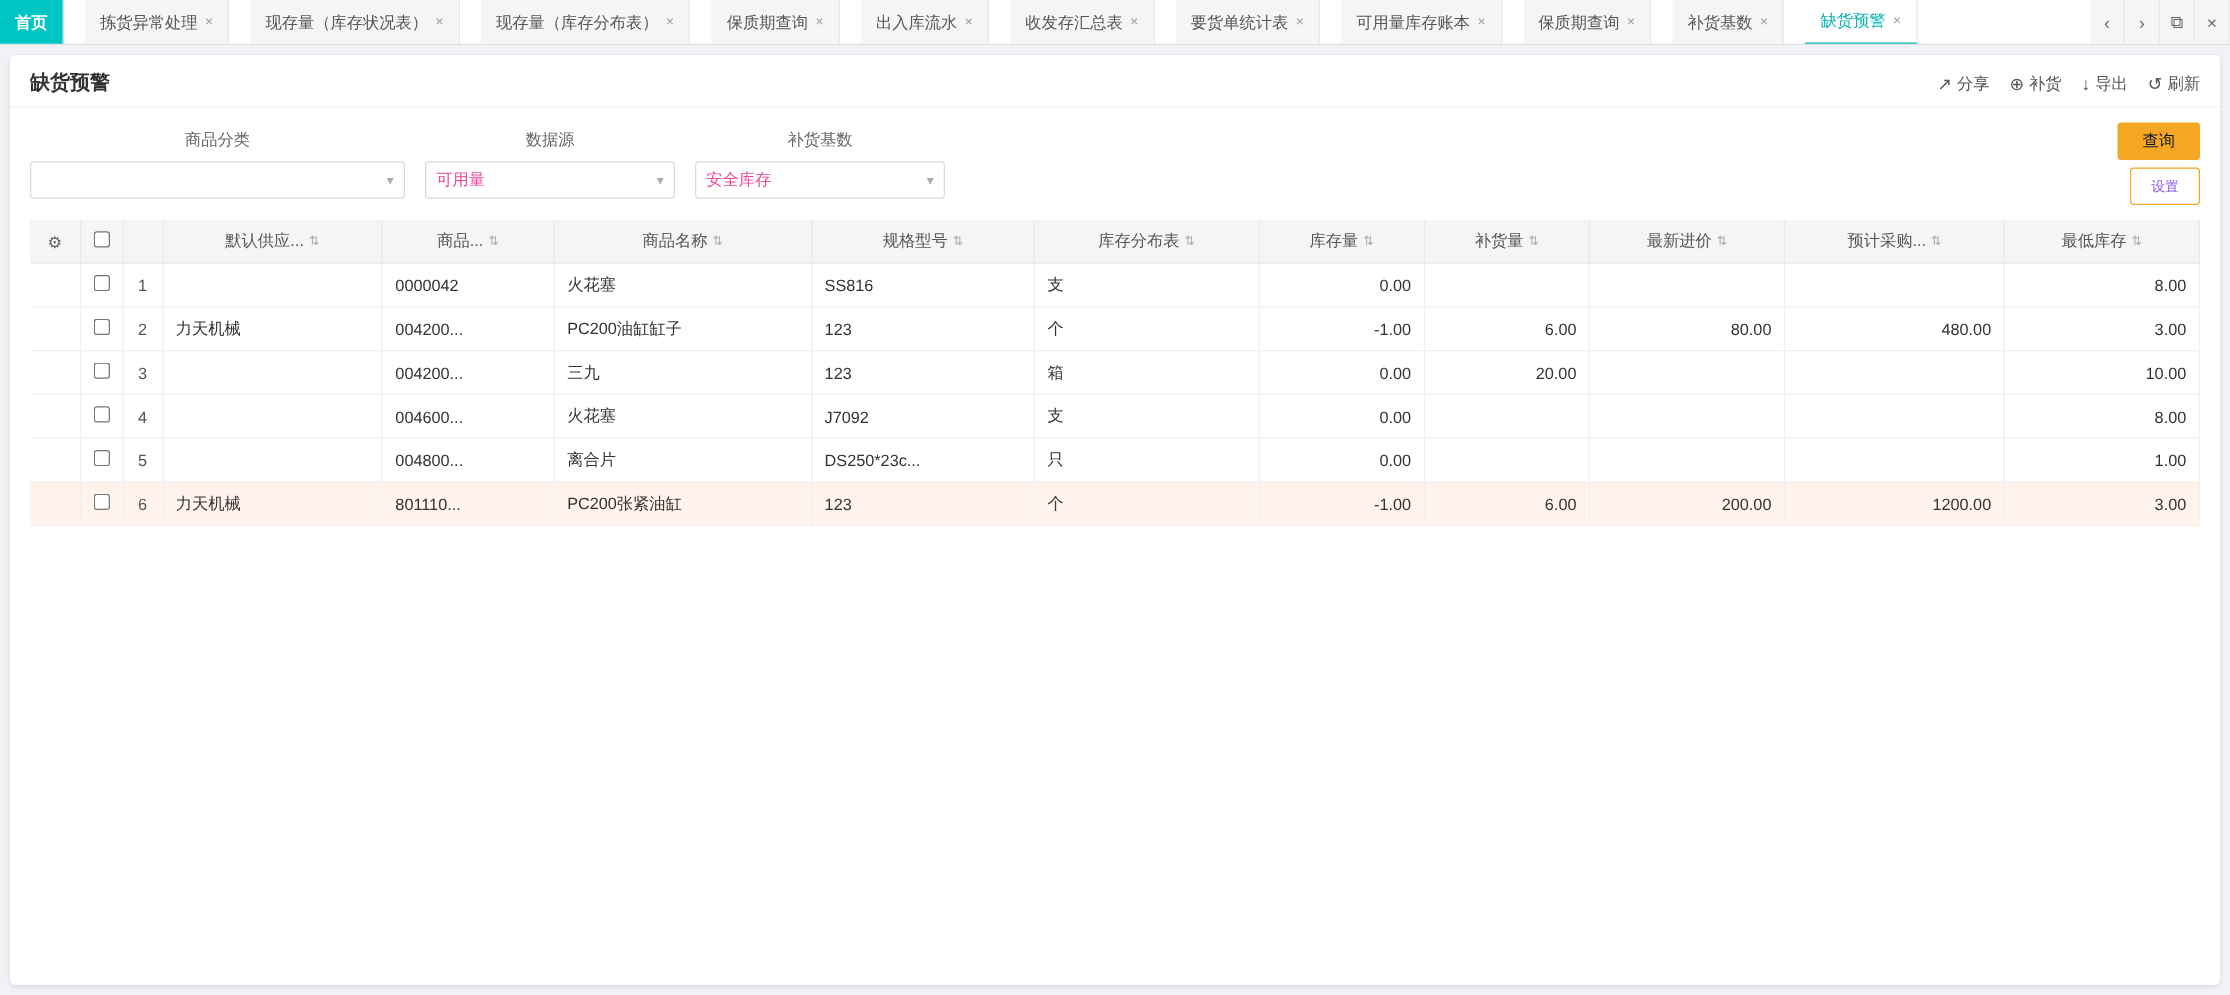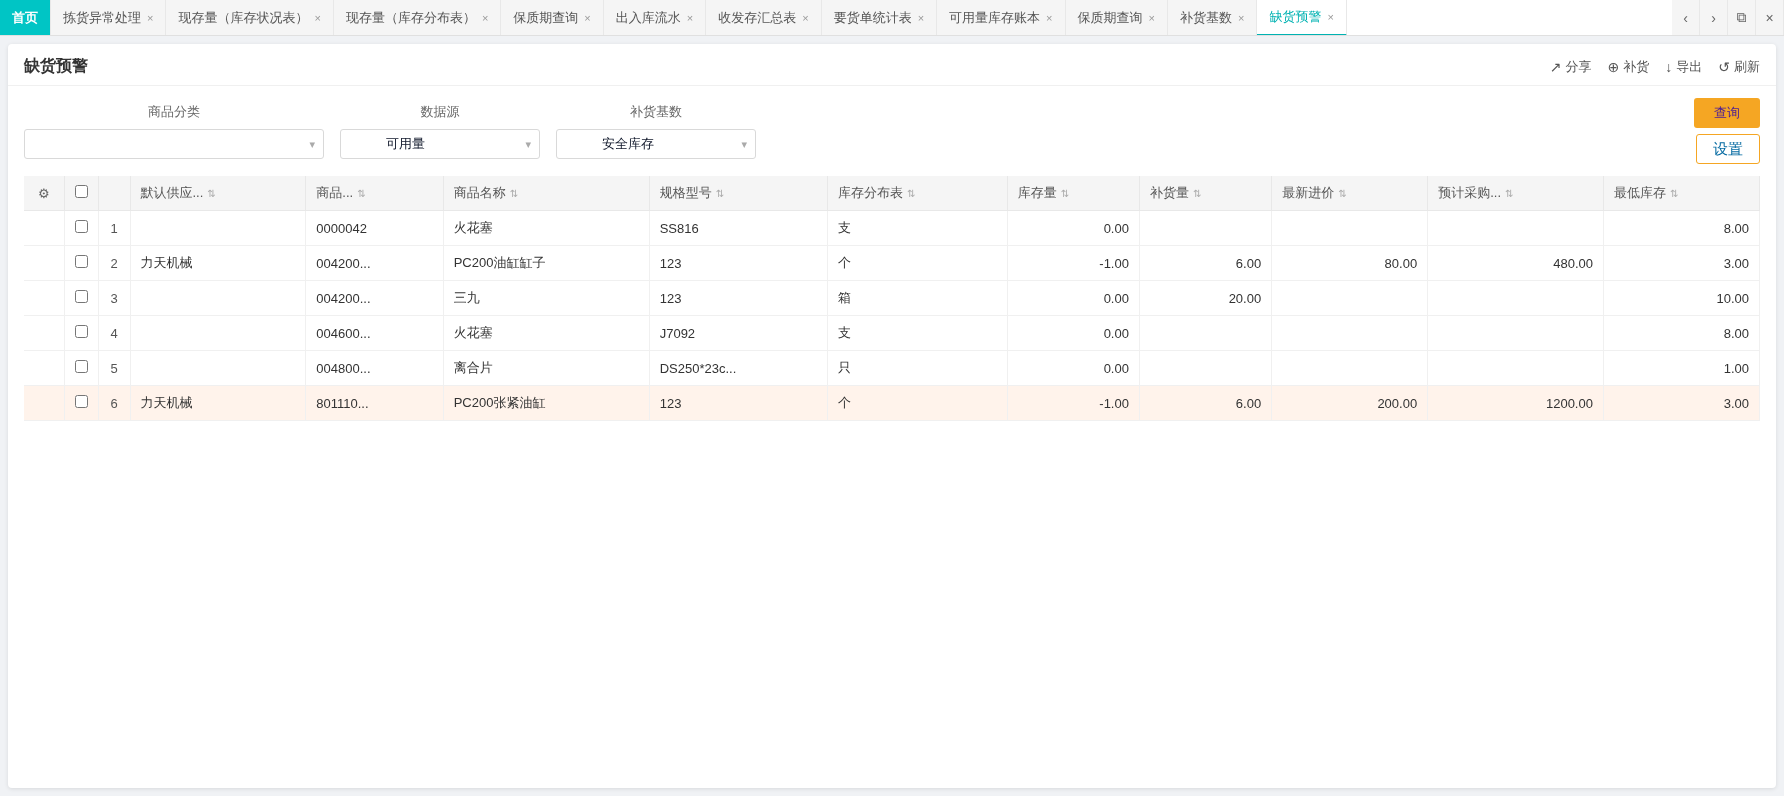--- a/index.html
+++ b/index.html
@@ -119,41 +119,41 @@
       border-radius: 3px;
       padding: 4px 8px;
       cursor: pointer;
       background: #fff;
       min-width: 200px;
       height: 30px;
       justify-content: space-between;
     }
     .filter-select-wide { min-width: 300px; }
     .filter-select-text { color: #999; font-size: 13px; }
-    .filter-select-text.has-value { color: #0f172a; margin-left: 37px; }
+    .filter-select-text.has-value { color: #ec4899; }
     .chevron { color: #aaa; font-size: 11px; }
 
     .btn-query {
       background: #f5a623;
-      color: #4c1d95;
+      color: #0f172a;
       border: none;
       border-radius: 3px;
       padding: 6px 20px;
       cursor: pointer;
       font-size: 13px;
       height: 30px;
     }
     .btn-settings {
       background: #fff;
-      color: #0369a1;
+      color: #8b5cf6;
       border: 1px solid #f5a623;
       border-radius: 3px;
       padding: 5px 16px;
       cursor: pointer;
-      font-size: 15px;
+      font-size: 11px;
       height: 30px;
     }
 
     .filter-right {
       margin-left: auto;
       display: flex;
       flex-direction: column;
       gap: 6px;
       align-items: flex-end;
     }
@@ -181,20 +181,21 @@
       font-weight: 500;
     }
     thead th:first-child {
       width: 40px;
       text-align: center;
     }
     .th-sort {
       display: flex;
       align-items: center;
       gap: 4px;
+      justify-content: center;
     }
     .sort-icon { color: #aaa; font-size: 10px; }
     tbody tr {
       background: #fff;
       border-bottom: 1px solid #f0f0f0;
     }
     tbody tr.highlighted { background: #fff3eb; }
     tbody td {
       padding: 8px 10px;
       border-right: 1px solid #f0f0f0;
@@ -207,21 +208,21 @@
     
     ::-webkit-scrollbar { height: 6px; width: 6px; }
     ::-webkit-scrollbar-track { background: #f1f1f1; }
     ::-webkit-scrollbar-thumb { background: #ccc; border-radius: 3px; }
   </style>
 </head>
 <body>
 
 <div class="tab-bar">
 
-  <div id="tabs-container" style="display:flex; align-items:center; overflow:hidden; flex:1;">
+  <div id="tabs-container" style="display:flex; align-items:center; overflow:hidden; flex:1;gap:17px;">
       <div class="tab-item home">
         <span>首页</span>
       </div>
       <div class="tab-item">
         <span>拣货异常处理</span>
         <span class="tab-close">×</span>
       </div>
       <div class="tab-item">
         <span>现存量（库存状况表）</span>
         <span class="tab-close">×</span>

